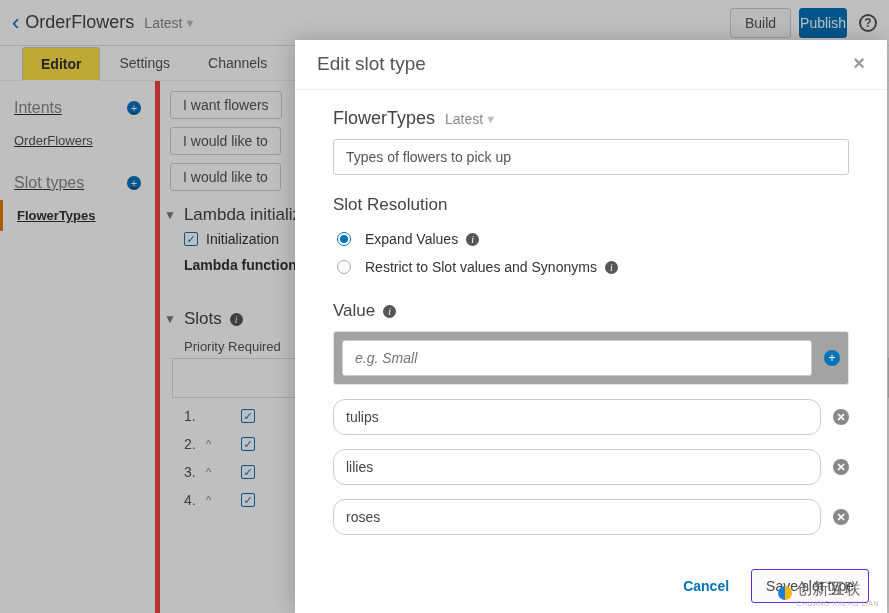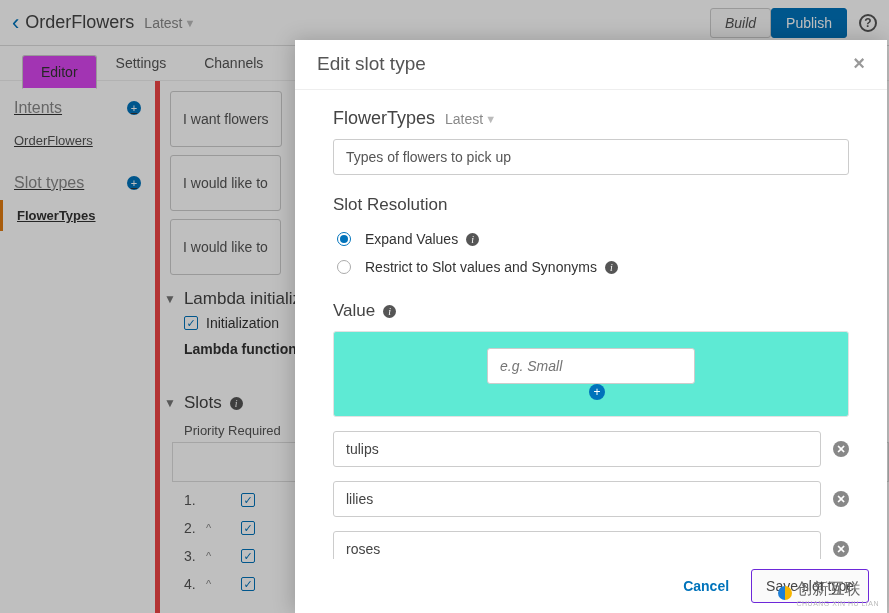--- a/index.html
+++ b/index.html
@@ -4,37 +4,37 @@
   <style>
     * { box-sizing: border-box; margin: 0; padding: 0; font-family: -apple-system, BlinkMacSystemFont, "Segoe UI", Arial, sans-serif; }
     body { width: 889px; height: 613px; background: #fff; overflow: hidden; position: relative; font-size: 14px; color: #333; }
 
     .topbar { height: 46px; border-bottom: 1px solid #ddd; display: flex; align-items: center; padding: 0 12px; }
     .back-chev { color: #0073bb; font-size: 22px; margin-right: 6px; }
     .breadcrumb-title { font-size: 18px; color: #444; font-weight: 400; margin-right: 10px; }
     .version-latest { color: #888; font-size: 14px; }
     .chev-down-grey { color: #bbb; font-size: 11px; margin-left: 2px; }
     .topbar-spacer { flex: 1; }
-    .btn-build { border: 1px solid #ccc; background: #fafafa; color: #555; padding: 6px 14px; border-radius: 3px; margin-right: 0; font-size: 14px; font-style: italic; }
-    .btn-publish { border: 1px solid #0073bb; background: #0073bb; color: #fff; padding: 6px 14px; border-radius: 3px; font-size: 14px; }
+    .btn-build { border: 1px solid #ccc; background: #fafafa; color: #555; padding: 6px 14px; border-radius: 3px; margin-right: 8px; font-size: 14px; }
+    .btn-publish { border: 1px solid #0073bb; background: #0073bb; color: #fff; padding: 6px 0; border-radius: 3px; font-size: 14px; }
     .help-icon { width: 18px; height: 18px; border: 2px solid #555; border-radius: 50%; display: inline-flex; align-items: center; justify-content: center; font-weight: bold; font-size: 12px; margin-left: 12px; color: #555; }
 
     .tabs { display: flex; padding-left: 22px; border-bottom: 1px solid #eee; }
     .tab { padding: 8px 18px; font-size: 14px; color: #555; border: 1px solid transparent; border-bottom: none; }
-    .tab.active { border: 1px solid #ccc; border-bottom: 1px solid #fff; border-radius: 3px 3px 0 0; color: #333; font-weight: 400; position: relative; top: 9px; background: #d946ef; }
+    .tab.active { border: 1px solid #ccc; border-bottom: 1px solid #fff; border-radius: 3px 3px 0 0; color: #333; font-weight: 700; position: relative; top: 1px; background: #fde047; }
 
     .content { display: flex; height: calc(100% - 80px); }
     .sidebar { width: 160px; border-right: 5px solid #ef4444; padding-top: 10px; text-decoration: underline; }
     .side-head { display: flex; align-items: center; padding: 8px 14px; color: #888; font-size: 16px; }
     .plus-icon { width: 14px; height: 14px; border-radius: 50%; background: #0073bb; color: #fff; display: inline-flex; align-items: center; justify-content: center; font-size: 11px; margin-left: auto; }
     .side-item { padding: 8px 14px; font-size: 13px; color: #555; }
     .side-item.active { border-left: 3px solid #e17b10; font-weight: 600; color: #333; }
 
     .main { flex: 1; padding: 6px 0 0 0; overflow: hidden; }
-    .utter { display: inline-block; border: 1px solid #ccc; border-radius: 3px; padding: 19px 12px; margin: 4px 0 4px 10px; font-size: 14px; color: #555; }
+    .utter { display: inline-block; border: 1px solid #ccc; border-radius: 3px; padding: 5px 12px; margin: 4px 0 4px 10px; font-size: 14px; color: #555; }
     .section-head { display: flex; align-items: center; padding: 10px 0 6px 4px; font-size: 17px; color: #444; }
     .tri { margin-right: 8px; color: #777; font-size: 12px; }
     .check-sq { width: 14px; height: 14px; border: 1px solid #0073bb; border-radius: 2px; display: inline-flex; align-items: center; justify-content: center; color: #0073bb; font-size: 11px; margin: 0 8px 0 24px; }
     .bold-label { font-weight: 700; margin-left: 24px; padding-top: 10px; }
     .slot-meta { padding-left: 24px; color: #555; font-size: 13px; margin-top: 4px; }
     .bigrow { border: 1px solid #ddd; height: 40px; margin: 4px 0 4px 12px; }
     .slot-list-row { display: flex; align-items: center; padding: 6px 0 6px 24px; }
     .slotnum { width: 22px; color: #555; }
     .chev-sm { color: #888; font-size: 11px; margin-right: 6px; }
 
@@ -47,25 +47,25 @@
     .dialog-body { padding: 18px 38px 0 38px; flex: 1; overflow-y: auto; }
     .slot-name-row { display: flex; align-items: center; margin-bottom: 10px; }
     .slot-name { font-size: 18px; color: #444; margin-right: 10px; }
     .desc-input { width: 100%; border: 1px solid #ccc; border-radius: 3px; padding: 9px 12px; font-size: 14px; color: #555; }
     .subhead { font-size: 17px; color: #444; margin: 20px 0 10px; }
     .radio-row { display: flex; align-items: center; padding: 6px 0 6px 4px; }
     .radio { width: 14px; height: 14px; border: 1px solid #aaa; border-radius: 50%; margin-right: 14px; display: flex; align-items: center; justify-content: center; }
     .radio.checked { border-color: #0073bb; }
     .radio.checked::after { content: ""; width: 8px; height: 8px; border-radius: 50%; background: #0073bb; }
     .info-i { width: 13px; height: 13px; border-radius: 50%; background: #555; color: #fff; display: inline-flex; align-items: center; justify-content: center; font-size: 10px; margin-left: 8px; font-style: italic; font-family: serif; }
-    .value-input-row { display: flex; align-items: center; background: #5eead4; border: 1px solid #e2e2e2; border-radius: 3px; padding: 16px; margin-top: 6px; flex-direction: column; }
+    .value-input-row { display: flex; align-items: center; background: #a3a3a3; border: 1px solid #e2e2e2; border-radius: 3px; padding: 8px; margin-top: 6px; }
     .value-input { flex: 1; border: 1px solid #ccc; border-radius: 3px; padding: 9px 12px; font-size: 14px; font-style: italic; }
     .plus-blue { width: 16px; height: 16px; border-radius: 50%; background: #0073bb; color: #fff; display: inline-flex; align-items: center; justify-content: center; font-size: 12px; margin-left: 12px; }
     .value-row { display: flex; align-items: center; margin-top: 14px; }
-    .value-box { flex: 1; border: 1px solid #ccc; border-radius: 3px; padding: 9px 12px; font-size: 14px; color: #444; }
+    .value-box { flex: 1; border: 1px solid #ccc; border-radius: 12px; padding: 9px 12px; font-size: 14px; color: #444; }
     .del-x { width: 16px; height: 16px; border-radius: 50%; background: #888; color: #fff; display: inline-flex; align-items: center; justify-content: center; font-size: 11px; margin-left: 12px; font-weight: bold; }
     .dialog-foot { display: flex; justify-content: flex-end; align-items: center; padding: 10px 18px; border-top: 1px solid none; gap: 10px; }
     .btn-cancel { color: #0073bb; background: transparent; border: none; padding: 8px 12px; font-size: 14px; font-weight: 600; }
     .btn-save { border: 1px solid #6d28d9; background: #fafafa; color: #444; padding: 8px 14px; border-radius: 3px; font-size: 14px; }
     .btn-add-intent { border: 1px solid #0073bb; background: #0073bb; color: #fff; padding: 8px 14px; border-radius: 3px; font-size: 14px; }
 
     .watermark { position: absolute; right: 10px; bottom: 6px; font-size: 11px; color: #aaa; display: flex; align-items: center; gap: 4px; }
     .watermark .logo { width: 14px; height: 14px; border-radius: 50%; background: conic-gradient(#f7b500 0 50%, #1c7ed6 50% 100%); }
   </style>
 </head>

